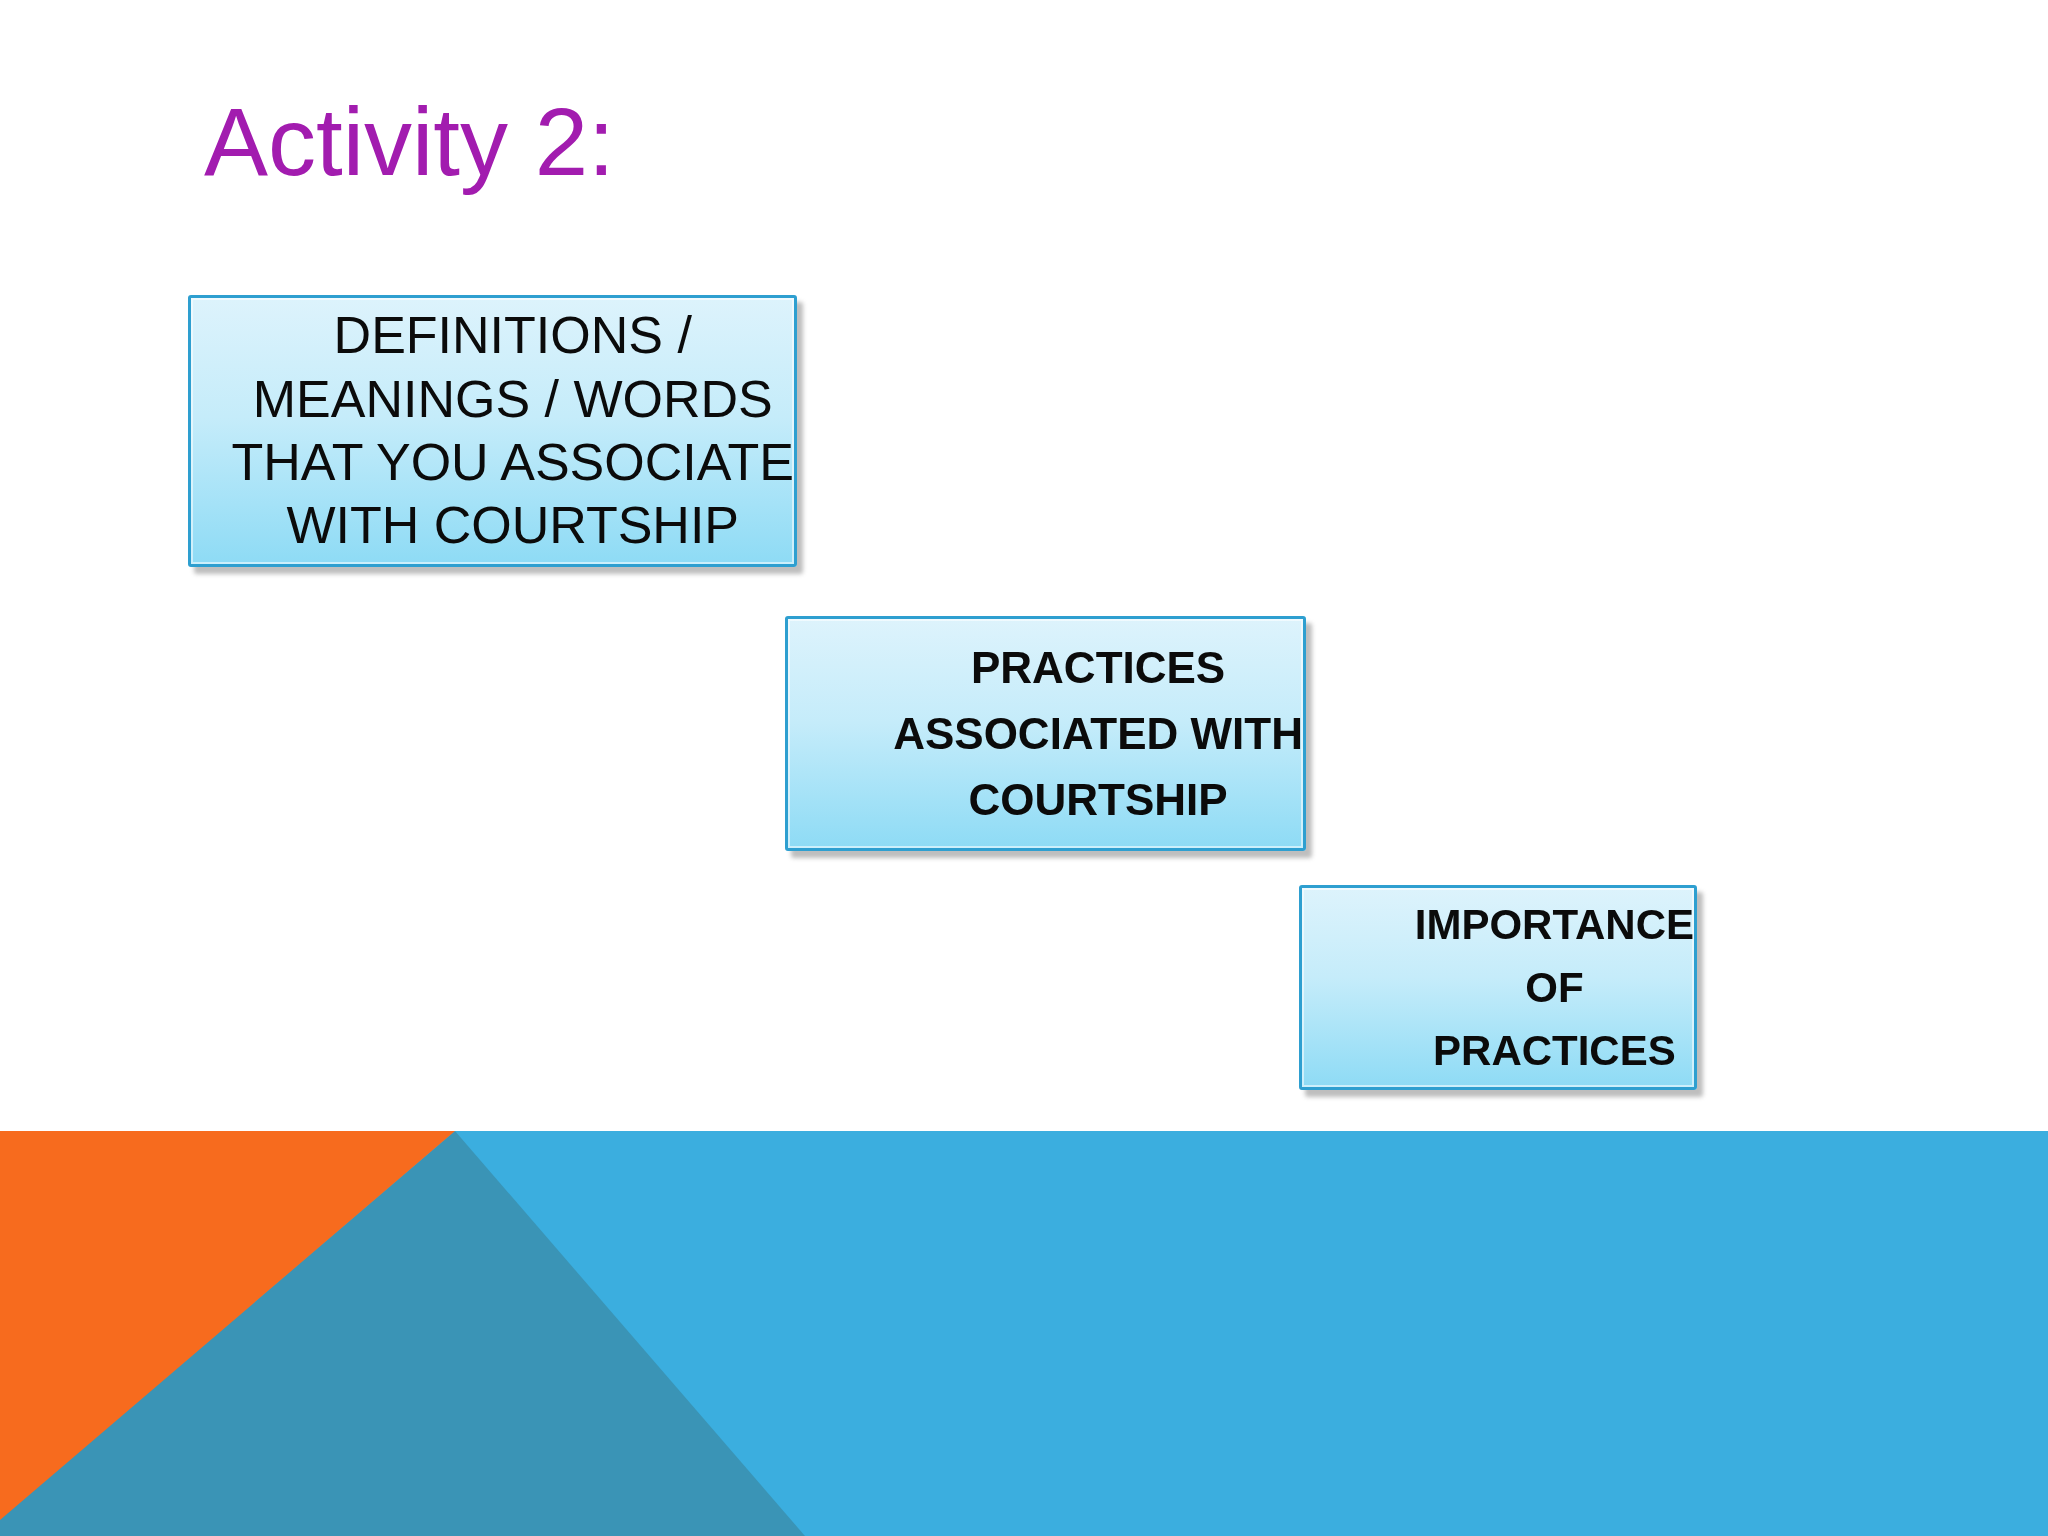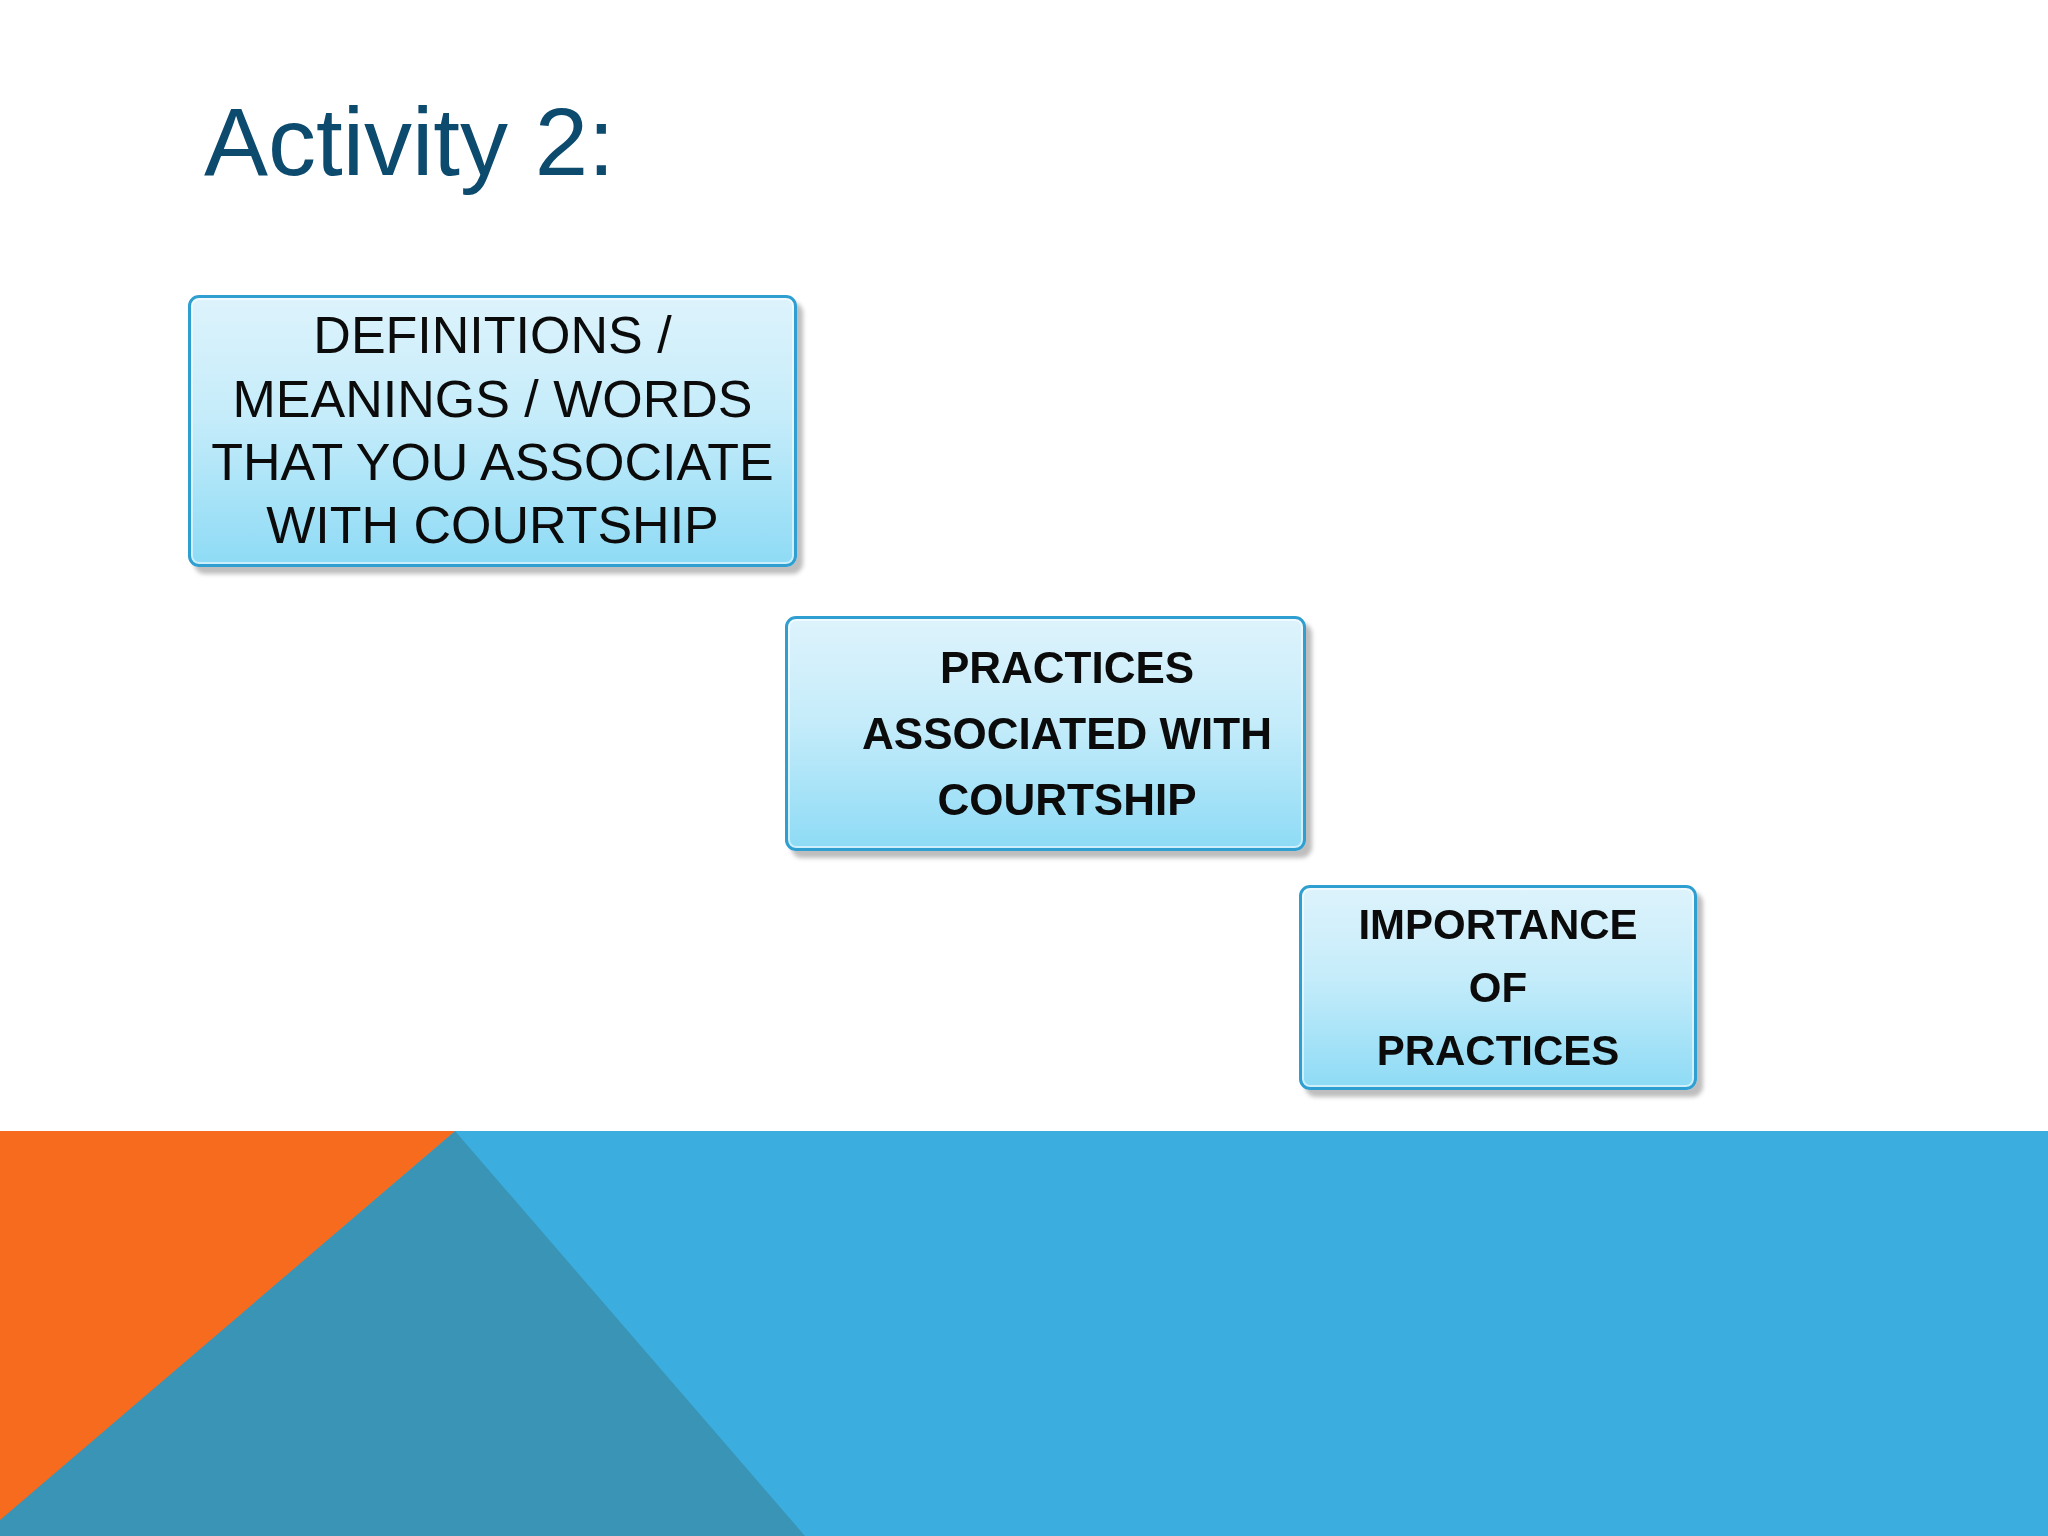--- a/index.html
+++ b/index.html
@@ -8,34 +8,34 @@
     width:2048px;height:1536px;
     background:#ffffff;
     overflow:hidden;
     font-family:"Liberation Sans", sans-serif;
   }
   .slide-title{
     position:absolute;
     left:204px;top:92px;
     font-size:96px;
     line-height:1.05;
-    color:#0c4a6e;
+    color:#a21caf;
     letter-spacing:0px;
     white-space:nowrap;
   }
   .callout{
     position:absolute;
     box-sizing:border-box;
     border:3px solid var(--box-border,#2E9FD0);
-    border-radius:11px;
+    border-radius:3px;
     background:linear-gradient(180deg, var(--box-fill-top,#DDF3FC) 0%, #c5ecfa 45%, var(--box-fill-bottom,#8EDBF5) 100%);
     box-shadow:6px 7px 4px rgba(110,110,110,0.45), inset 0 0 0 2px rgba(255,255,255,0.55);
     display:flex;
     align-items:center;
-    justify-content:center;
+    justify-content:flex-end;
     text-align:center;
     color:#0b0b0b;
   }
   .callout .box-text{
     white-space:pre-line;
   }
   .callout-1{
     left:188px;top:295px;width:609px;height:272px;
     font-size:52px;line-height:1.22;font-weight:400;
   }

